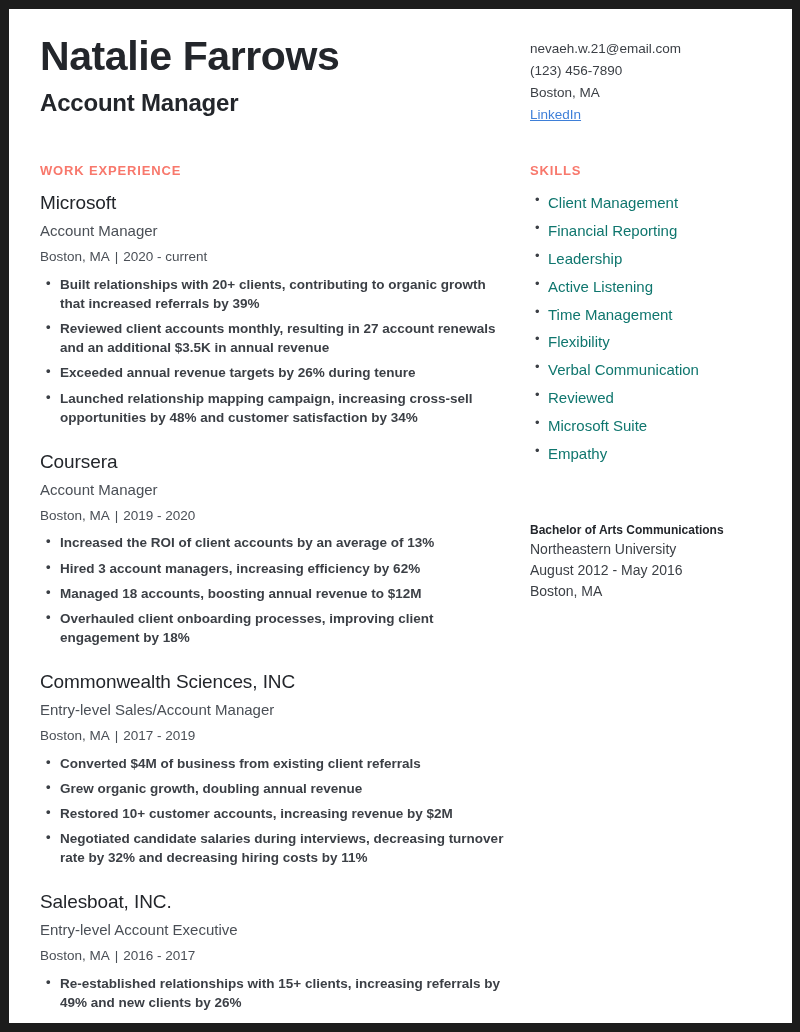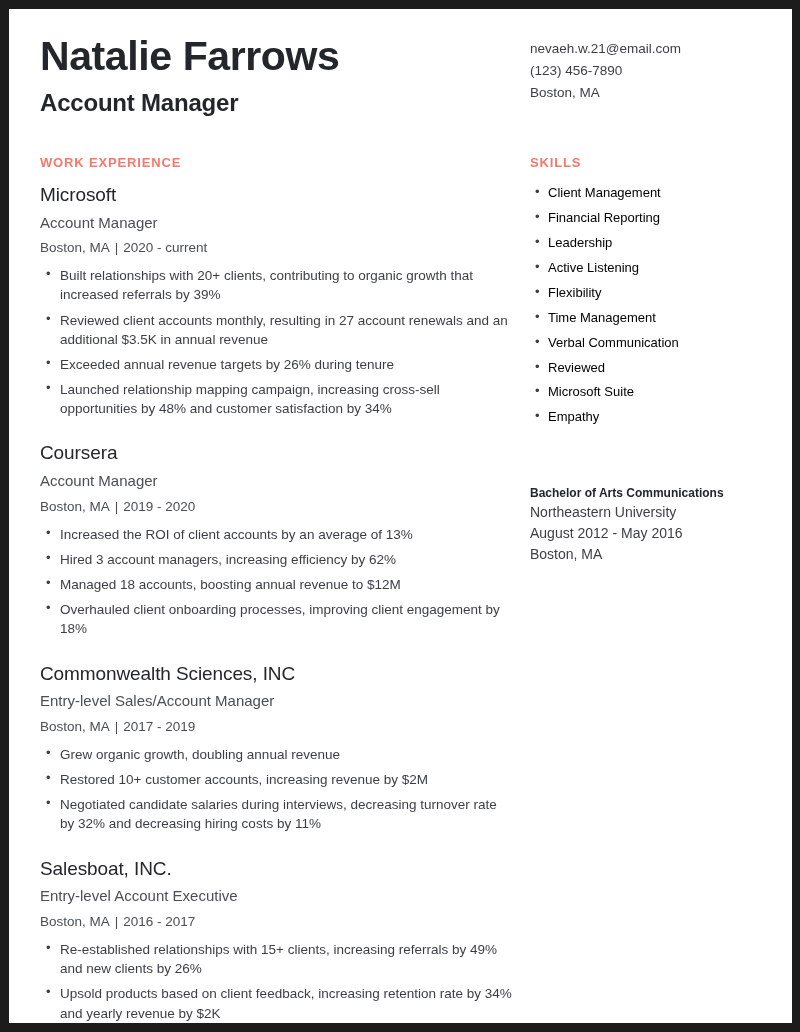--- a/index.html
+++ b/index.html
@@ -110,20 +110,21 @@
     font-size: 13.5px;
     color: #4a4f56;
     margin-top: 8px;
     line-height: 1.25;
   }
   .job-meta .sep { padding: 0 5px; }
 
   ul.bullets {
     list-style: none;
     margin-top: 9px;
+    font-weight: bold;
   }
   ul.bullets li {
     position: relative;
     padding-left: 20px;
     font-size: 13.5px;
     color: #3b3f45;
     line-height: 1.42;
     margin-bottom: 6px;
   }
   ul.bullets li:last-child { margin-bottom: 0; }
@@ -134,22 +135,22 @@
     top: -1px;
     color: #3b3f45;
     font-size: 13px;
   }
 
   
   ul.skills { list-style: none; }
   ul.skills li {
     position: relative;
     padding-left: 18px;
-    font-size: 13px;
-    color: #000000;
+    font-size: 15px;
+    color: #0f766e;
     line-height: 1.42;
     margin-bottom: 6.5px;
   }
   ul.skills li::before {
     content: "•";
     position: absolute;
     left: 5px;
     top: -1px;
     color: #3b3f45;
     font-size: 13px;
@@ -178,20 +179,21 @@
 
     <div class="header">
       <div class="header-left">
         <div class="name">Natalie Farrows</div>
         <div class="job-title">Account Manager</div>
       </div>
       <div class="header-right">
         <div class="contact-line">nevaeh.w.21@email.com</div>
         <div class="contact-line">(123) 456-7890</div>
         <div class="contact-line">Boston, MA</div>
+        <div><span class="contact-link">LinkedIn</span></div>
       </div>
     </div>
 
     <div class="body">
 
       <div class="col-left">
         <div class="section-heading">WORK EXPERIENCE</div>
 
         <div class="job">
           <div class="job-company">Microsoft</div>
@@ -221,20 +223,21 @@
           </ul>
         </div>
 
         <div class="job">
           <div class="job-company">Commonwealth Sciences, INC</div>
           <div class="job-role">Entry-level Sales/Account Manager</div>
           <div class="job-meta">
             <span>Boston, MA</span><span class="sep">|</span><span>2017 - 2019</span>
           </div>
           <ul class="bullets">
+            <li>Converted $4M of business from existing client referrals</li>
             <li>Grew organic growth, doubling annual revenue</li>
             <li>Restored 10+ customer accounts, increasing revenue by $2M</li>
             <li>Negotiated candidate salaries during interviews, decreasing turnover rate by 32% and decreasing hiring costs by 11%</li>
           </ul>
         </div>
 
         <div class="job">
           <div class="job-company">Salesboat, INC.</div>
           <div class="job-role">Entry-level Account Executive</div>
           <div class="job-meta">
@@ -248,22 +251,22 @@
         </div>
       </div>
 
       <div class="col-right">
         <div class="section-heading">SKILLS</div>
         <ul class="skills">
           <li>Client Management</li>
           <li>Financial Reporting</li>
           <li>Leadership</li>
           <li>Active Listening</li>
+          <li>Time Management</li>
           <li>Flexibility</li>
-          <li>Time Management</li>
           <li>Verbal Communication</li>
           <li>Reviewed</li>
           <li>Microsoft Suite</li>
           <li>Empathy</li>
         </ul>
 
         <div class="spacer-education"></div>
 
         <div class="education-block">
           <div class="edu-degree">Bachelor of Arts Communications</div>

